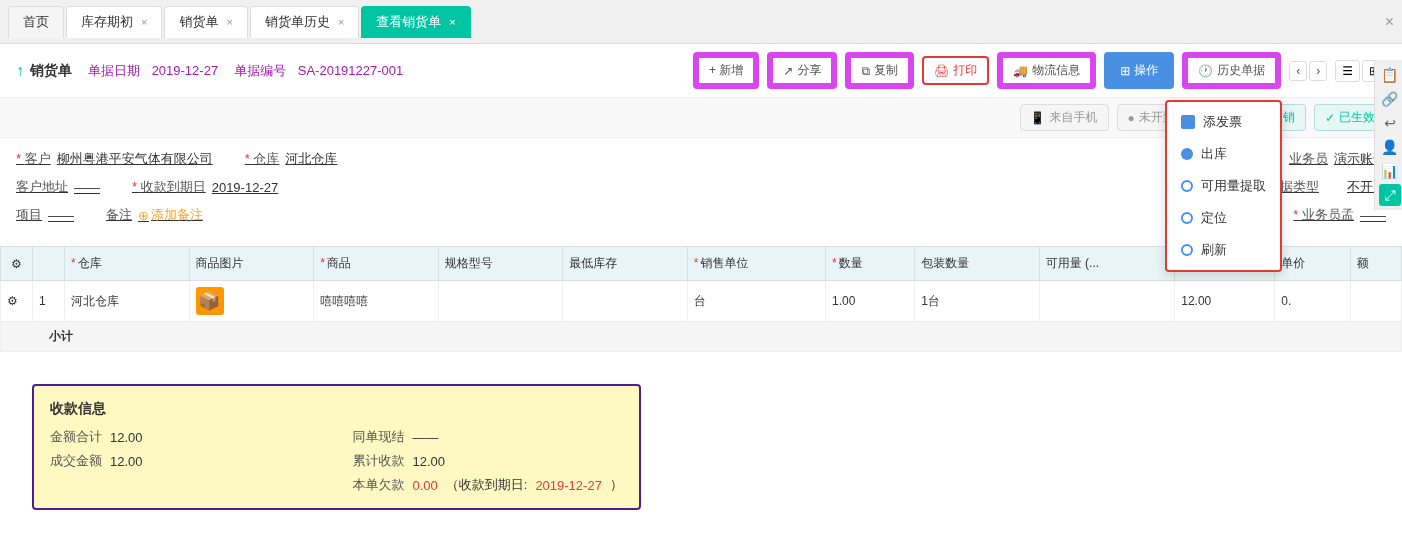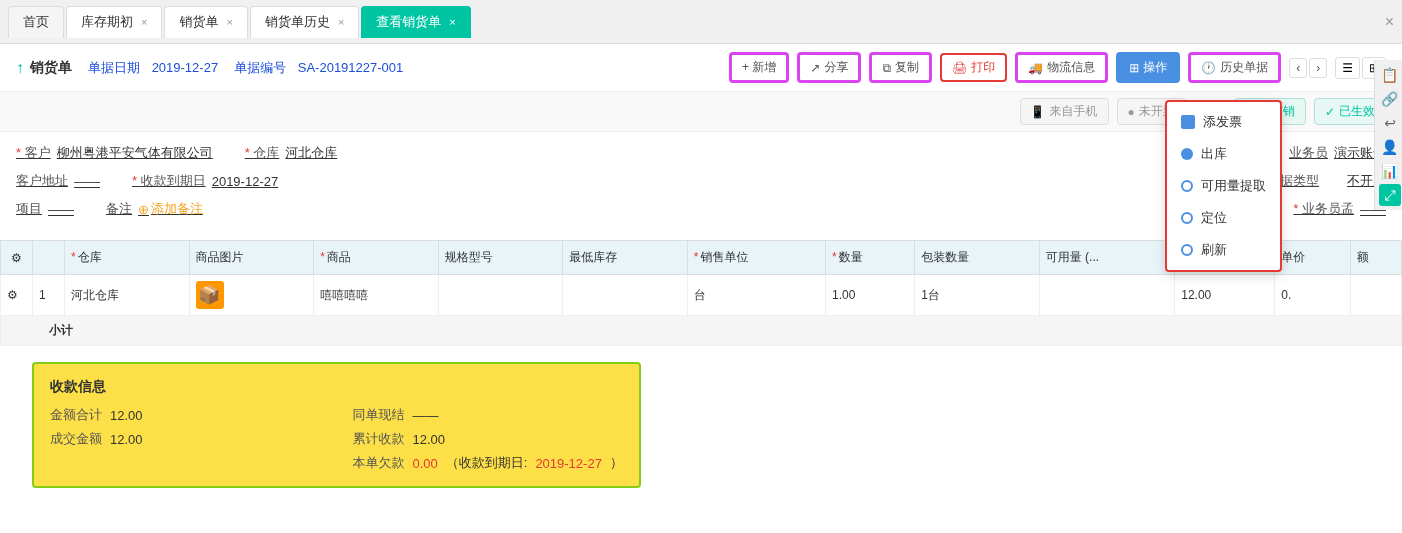--- a/index.html
+++ b/index.html
@@ -21,26 +21,26 @@
     .tab.active .tab-close { color: #fff; }
     .tab-bar-right { margin-left: auto; font-size: 16px; color: #999; cursor: pointer; }
 
     
     .doc-header {
       display: flex; align-items: center; padding: 8px 16px;
       border-bottom: 1px solid #eee; gap: 16px; background: #fff;
     }
     .doc-title { display: flex; align-items: center; gap: 6px; font-size: 14px; font-weight: bold; }
     .doc-title-icon { color: #00c5a3; font-size: 16px; }
-    .doc-meta { display: flex; align-items: center; gap: 16px; font-size: 13px; color: #1d4ed8; }
+    .doc-meta { display: flex; align-items: center; gap: 16px; font-size: 13px; color: #a21caf; }
     .doc-meta span { display: flex; align-items: center; gap: 4px; }
     .doc-actions { margin-left: auto; display: flex; align-items: center; gap: 8px; }
     .btn-action {
       display: flex; align-items: center; gap: 4px; padding: 4px 10px;
-      border: 3px solid #d946ef; border-radius: 4px; background: #fff; cursor: pointer;
+      border: 6px solid #d946ef; border-radius: 4px; background: #fff; cursor: pointer;
       font-size: 12px; color: #555;
     }
     .btn-action.active { background: #4a90e2; color: #fff; border-color: #4a90e2; }
     .btn-action.print { border: 2px solid #e53935; color: #e53935; }
 
     
     .status-bar {
       display: flex; align-items: center; padding: 6px 16px; background: #f9f9f9;
       border-bottom: 1px solid #eee; gap: 8px; justify-content: flex-end;
     }
@@ -74,22 +74,22 @@
     tbody tr:nth-child(even) { background: #fafafa; }
     tbody td { padding: 6px 6px; border: 1px solid #eee; vertical-align: middle; }
     .subtotal-row td { background: #f5f5f5; font-weight: bold; }
     .col-gear { width: 32px; text-align: center; }
     .col-num { width: 32px; text-align: center; }
     .product-img { width: 28px; height: 28px; background: #ff9800; border-radius: 3px; display: flex; align-items: center; justify-content: center; font-size: 18px; }
     .required-mark { color: #e53935; margin-right: 2px; }
 
     
     .payment-box {
-      margin: 8px 16px; padding: 14px 16px;
-      border: 2px solid #84cc16; border-radius: 4px; background: #fde047;
+      margin: 24px 16px; padding: 14px 16px;
+      border: 2px solid #4c1d95; border-radius: 4px; background: #fef9c3;
       display: inline-block; min-width: 520px;
     }
     .payment-title { font-weight: bold; font-size: 14px; margin-bottom: 10px; }
     .payment-grid { display: grid; grid-template-columns: 1fr 1fr; gap: 6px 32px; }
     .payment-row { display: flex; align-items: center; gap: 8px; }
     .payment-label { color: #555; white-space: nowrap; }
     .payment-value { color: #333; }
     .payment-value.red { color: #e53935; }
 
     

